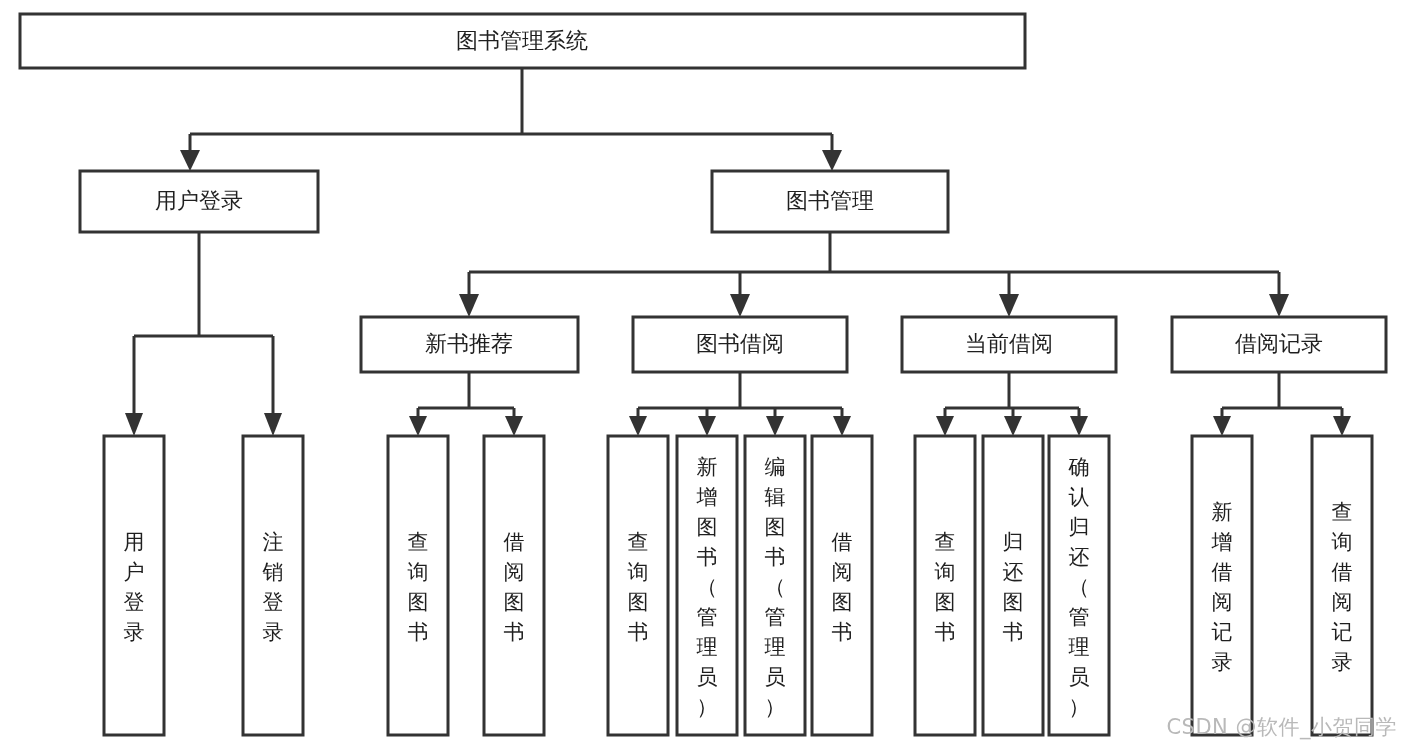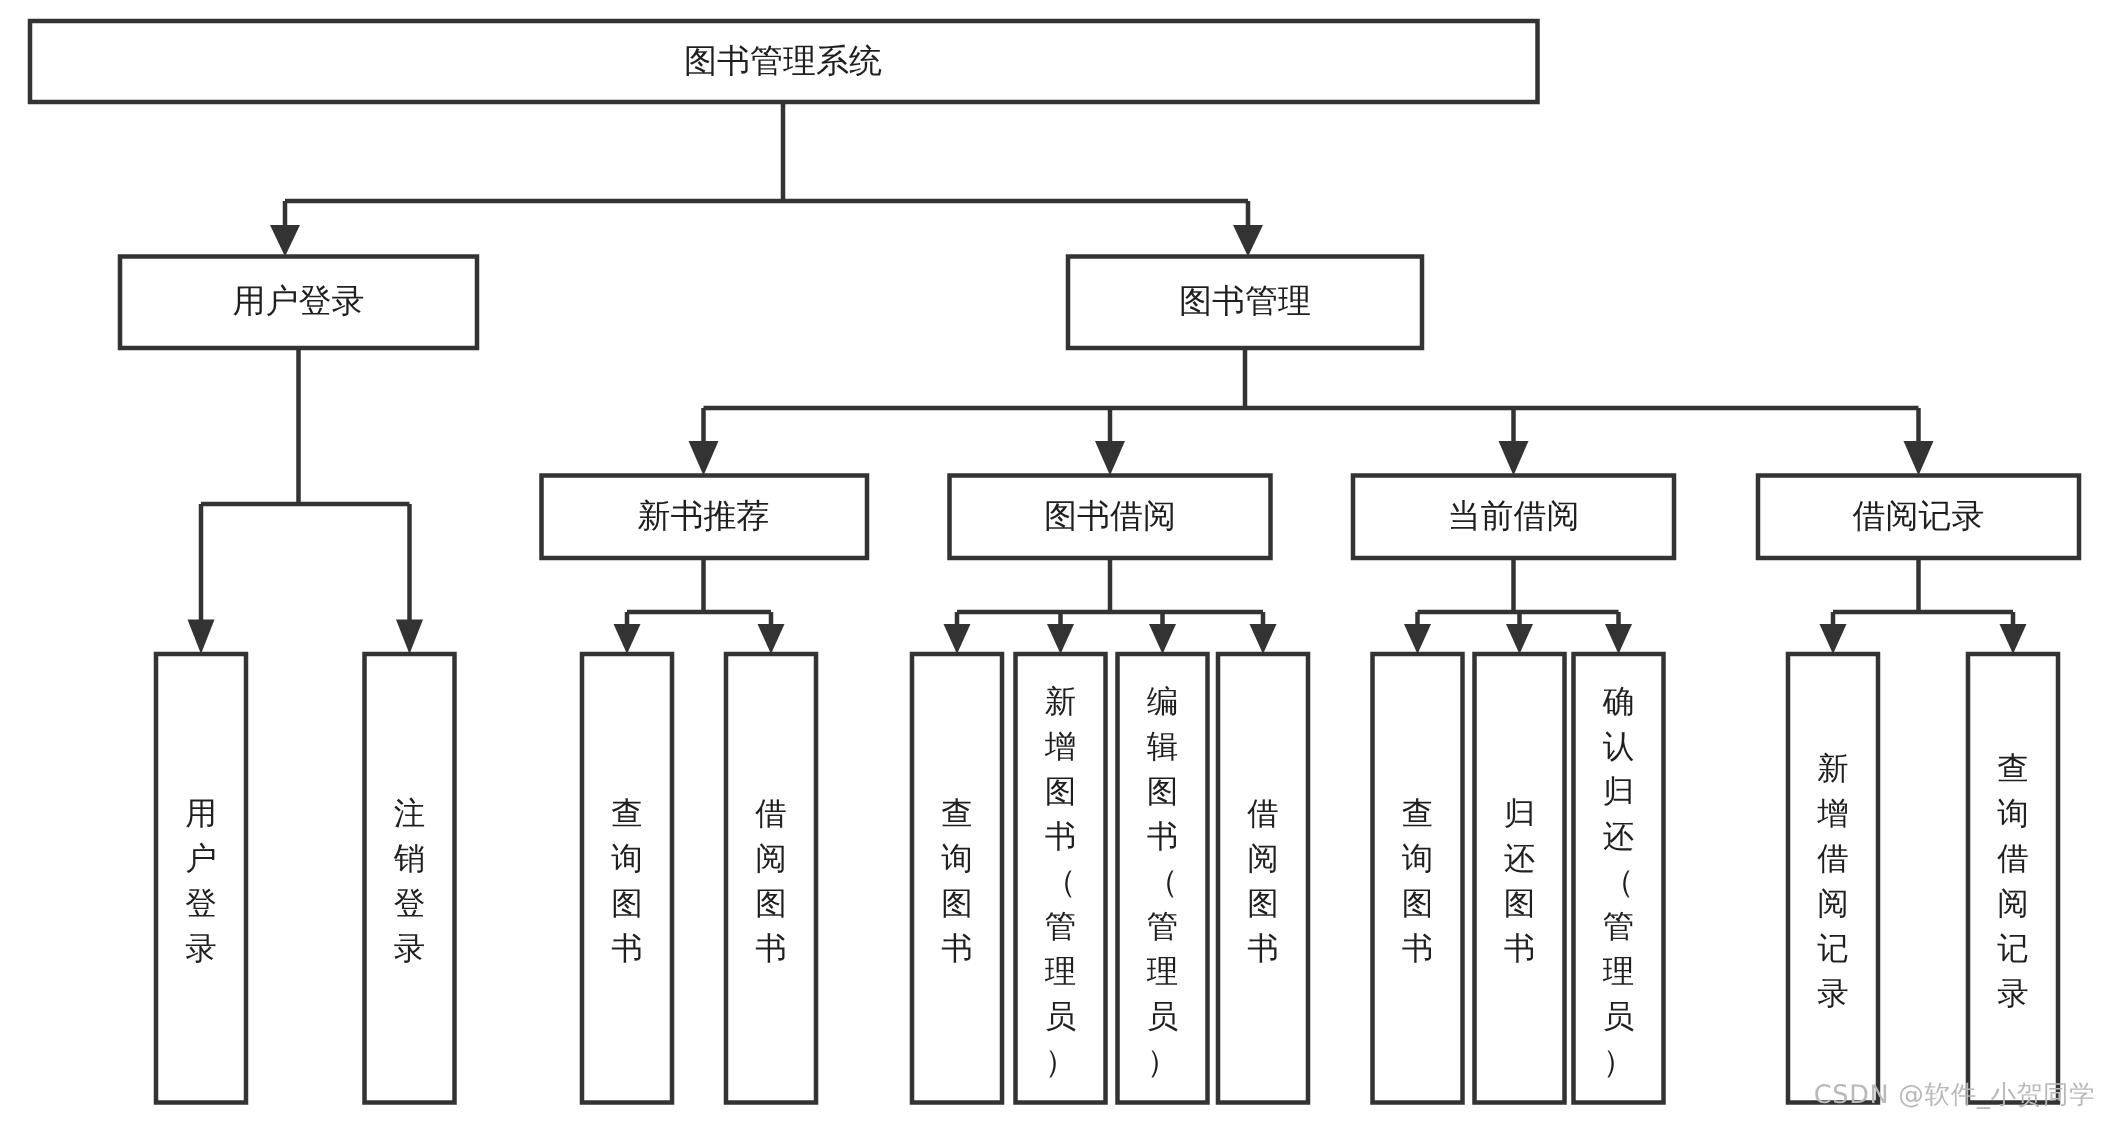--- a/index.html
+++ b/index.html
@@ -50,21 +50,21 @@
   }
   .arrow-head {
     fill: #333333;
     stroke: none;
   }
   .watermark {
     position: absolute;
     right: 8px;
     bottom: 6px;
     font-family: "DejaVu Sans", "Liberation Sans", sans-serif;
-    font-size: 17px;
+    font-size: 21px;
     color: #b9b9b9;
     letter-spacing: 0.5px;
     white-space: nowrap;
     user-select: none;
   }
 </style>
 </head>
 <body>
 
 <div id="diagram-root">

